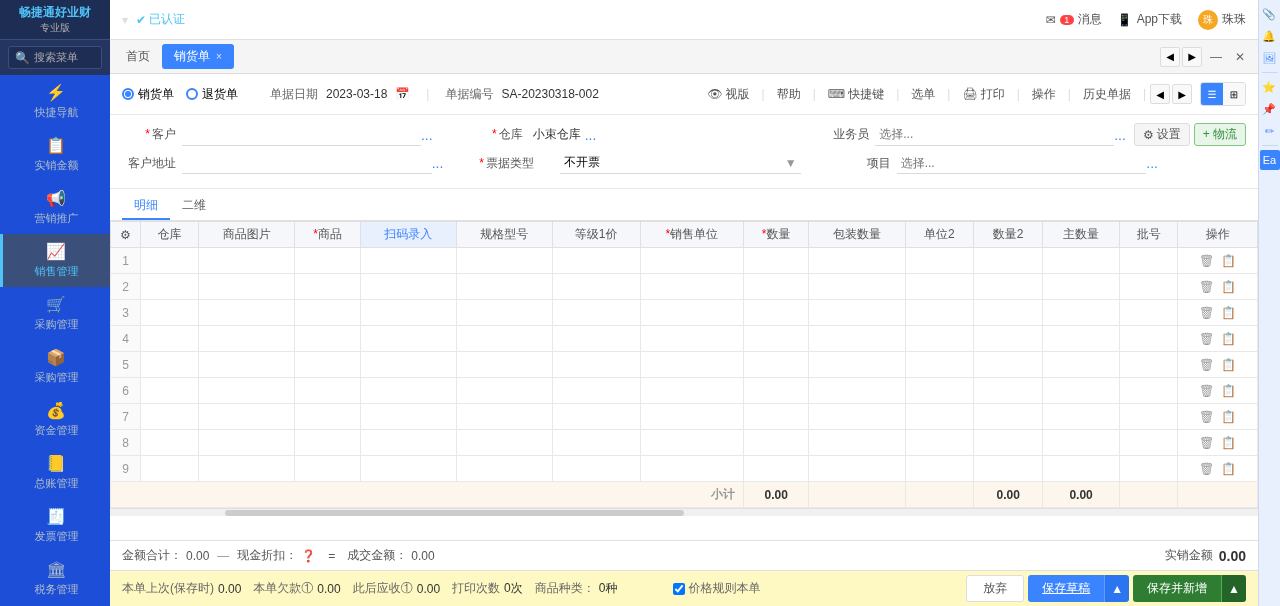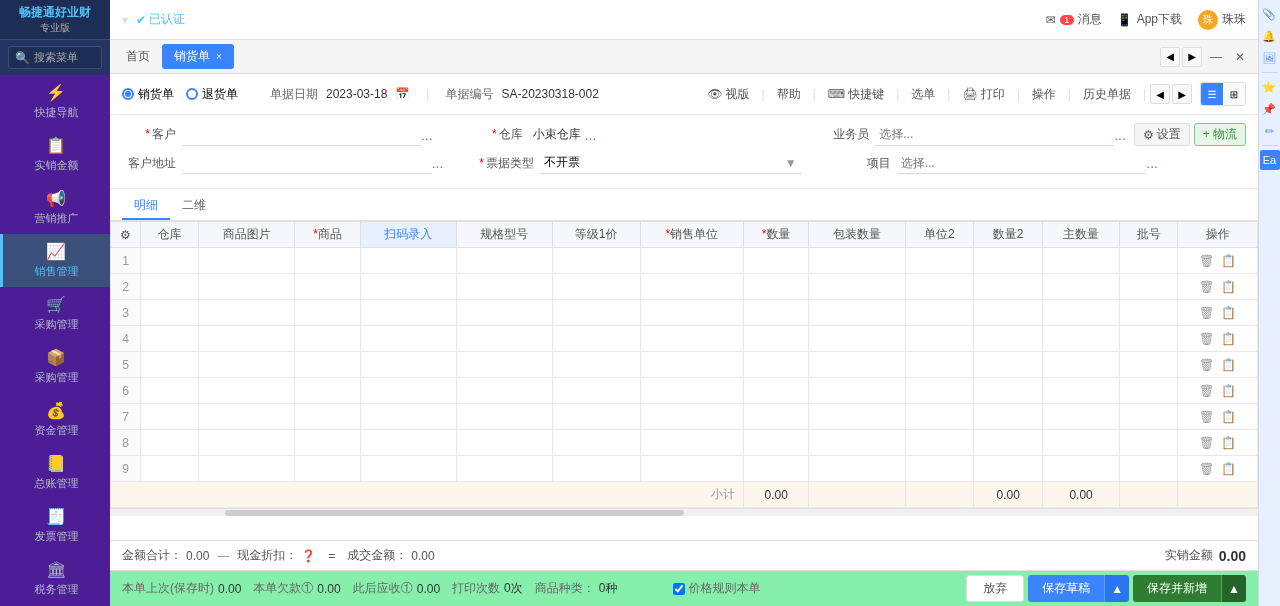--- a/index.html
+++ b/index.html
@@ -1,19 +1,19 @@
 <!DOCTYPE html>
 <html><head>
   <meta charset="utf-8">
   <style>
     * { box-sizing: border-box; margin: 0; padding: 0; font-family: 'Microsoft YaHei', SimSun, sans-serif; font-size: 12px; }
     body { width: 1280px; height: 606px; overflow: hidden; background: #f0f2f5; display: flex; }
 
     
-    .sidebar { width: 110px; background: #4c1d95; height: 606px; display: flex; flex-direction: column; flex-shrink: 0; }
+    .sidebar { width: 110px; background: #1d4ed8; height: 606px; display: flex; flex-direction: column; flex-shrink: 0; }
     .sidebar-logo { background: #1e2d54; padding: 8px; text-align: center; color: #fff; font-size: 11px; height: 40px; display: flex; align-items: center; justify-content: center; border-bottom: 1px solid #3a4f7a; }
     .sidebar-search { padding: 6px 8px; background: #253561; }
     .sidebar-search .search-box { background: #1e2d54; border: 1px solid #3a4f7a; border-radius: 3px; color: #aaa; padding: 3px 6px; width: 100%; display: flex; align-items: center; gap: 4px; cursor: pointer; }
     .sidebar-nav-item { display: flex; flex-direction: column; align-items: center; justify-content: center; padding: 8px 4px; color: #b0bec5; cursor: pointer; border-left: 3px solid transparent; gap: 3px; }
     .sidebar-nav-item.active { background: #3a4f7a; color: #4fc3f7; border-left-color: #4fc3f7; }
     .sidebar-nav-item .nav-icon { font-size: 16px; }
     .sidebar-nav-item .nav-label { font-size: 11px; }
 
     
     .main { flex: 1; display: flex; flex-direction: column; height: 606px; overflow: hidden; }
@@ -58,54 +58,54 @@
     .grid-btn { width: 22px; height: 22px; display: flex; align-items: center; justify-content: center; cursor: pointer; background: #f9f9f9; font-size: 10px; }
     .grid-btn.active { background: #3a84ff; color: #fff; }
 
     
     .form-fields { padding: 8px 12px; border-bottom: 1px solid #e8e8e8; }
     .form-row { display: flex; align-items: center; margin-bottom: 6px; gap: 8px; }
     .field-group { display: flex; align-items: center; flex: 1; min-width: 0; }
     .field-label { color: #555; min-width: 60px; text-align: right; padding-right: 6px; flex-shrink: 0; }
     .field-label.required::before { content: '*'; color: red; margin-right: 2px; }
     .field-input { flex: 1; border: none; border-bottom: 1px solid #d9d9d9; padding: 2px 4px; color: #333; min-width: 80px; outline: none; height: 22px; }
-    .field-select { flex: 1; display: flex; align-items: center; border: none; border-bottom: 1px solid #d9d9d9; padding: 2px 4px; height: 22px; gap: 4px; }
+    .field-select { flex: 1; display: flex; align-items: center; border: none; border-bottom: 1px solid #d9d9d9; padding: 2px 4px; height: 22px; gap: 4px; margin-left: 20px; }
     .field-dots { color: #3a84ff; cursor: pointer; font-size: 14px; flex-shrink: 0; }
     .set-btn { background: #f5f5f5; border: 1px solid #ddd; border-radius: 3px; padding: 2px 8px; cursor: pointer; color: #555; font-size: 11px; display: flex; align-items: center; gap: 3px; }
     .add-btn { background: #e8f5e9; border: 1px solid #81c784; border-radius: 3px; padding: 2px 8px; cursor: pointer; color: #388e3c; font-size: 11px; display: flex; align-items: center; gap: 3px; }
 
     
     .sub-tabs { padding: 4px 12px 0; display: flex; gap: 0; border-bottom: 1px solid #e0e0e0; }
     .sub-tab { padding: 4px 12px; cursor: pointer; color: #555; border-bottom: 2px solid transparent; }
     .sub-tab.active { color: #3a84ff; border-bottom-color: #3a84ff; font-weight: 500; }
 
     
     .table-wrapper { flex: 1; overflow: auto; position: relative; }
     table { border-collapse: collapse; width: 100%; min-width: 1100px; }
     table th { background: #f5f7fa; border: 1px solid #e0e0e0; padding: 4px 6px; text-align: center; color: #555; font-weight: normal; white-space: nowrap; position: sticky; top: 0; z-index: 2; }
     table td { border: 1px solid #e8e8e8; padding: 4px 6px; text-align: center; height: 26px; color: #333; }
     table td.row-num { color: #999; background: #fafafa; width: 30px; }
     .settings-cell { background: #f5f7fa; text-align: center; cursor: pointer; }
-    .subtotal-row td { background: #fdf6ec; font-weight: 400; }
+    .subtotal-row td { background: #fdf6ec; font-weight: 700; }
     .scroll-bar { height: 8px; background: #f0f0f0; border-top: 1px solid #e0e0e0; position: relative; }
     .scroll-thumb { height: 6px; background: #ccc; border-radius: 3px; margin: 1px; width: 40%; margin-left: 10%; }
 
     
     .footer-calc { padding: 6px 12px; background: #fff; border-top: 1px solid #e0e0e0; display: flex; align-items: center; gap: 8px; color: #555; }
     .footer-calc .calc-item { display: flex; align-items: center; gap: 4px; }
     .footer-calc .dash { color: #999; }
     .footer-calc .help-icon { color: #3a84ff; cursor: pointer; }
     .realamount { margin-left: auto; display: flex; align-items: center; gap: 6px; }
 
-    .footer-status { padding: 4px 12px; background: #86efac; border-top: 1px solid #e0e0e0; display: flex; align-items: center; gap: 12px; color: #666; }
+    .footer-status { padding: 4px 12px; background: #fef9c3; border-top: 1px solid #e0e0e0; display: flex; align-items: center; gap: 12px; color: #666; }
     .footer-status .status-item { display: flex; align-items: center; gap: 4px; }
     .footer-status .status-num { color: #333; }
     .footer-actions { margin-left: auto; display: flex; gap: 4px; }
     .btn-abandon { border: 1px solid #ddd; background: #fff; padding: 4px 16px; border-radius: 3px; cursor: pointer; color: #555; }
-    .btn-draft { background: #3a84ff; color: #fff; padding: 4px 14px; border-radius: 3px 0 0 3px; cursor: pointer; border: none; display: flex; align-items: center; gap: 4px; }
+    .btn-draft { background: #3a84ff; color: #fff; padding: 4px 14px; border-radius: 3px 0 0 3px; cursor: pointer; border: none; display: flex; align-items: center; gap: 4px; text-decoration: underline; }
     .btn-draft-arrow { background: #2b75f0; color: #fff; padding: 4px 6px; border-radius: 0 3px 3px 0; cursor: pointer; border: none; border-left: 1px solid #5a9eff; }
     .btn-save { background: #2e7d32; color: #fff; padding: 4px 14px; border-radius: 3px 0 0 3px; cursor: pointer; border: none; display: flex; align-items: center; gap: 4px; }
     .btn-save-arrow { background: #256428; color: #fff; padding: 4px 6px; border-radius: 0 3px 3px 0; cursor: pointer; border: none; border-left: 1px solid #4caf50; }
     .checkbox-item { display: flex; align-items: center; gap: 3px; margin-left: 44px; }
     .checkbox-item input { width: 12px; height: 12px; }
 
     
     .right-sidebar { width: 22px; background: #e8f0fe; display: flex; flex-direction: column; align-items: center; padding: 4px 0; gap: 2px; border-left: 1px solid #d0d8f0; flex-shrink: 0; }
     .right-sidebar-icon { width: 20px; height: 20px; display: flex; align-items: center; justify-content: center; cursor: pointer; color: #3a84ff; font-size: 11px; border-radius: 2px; }
     .right-sidebar-icon.active { background: #3a84ff; color: #fff; }

